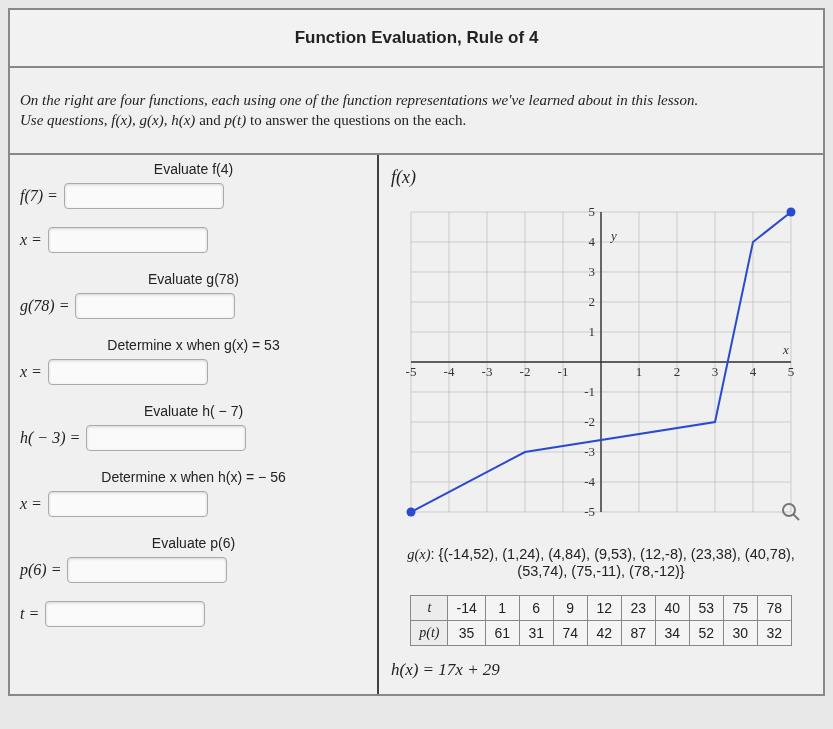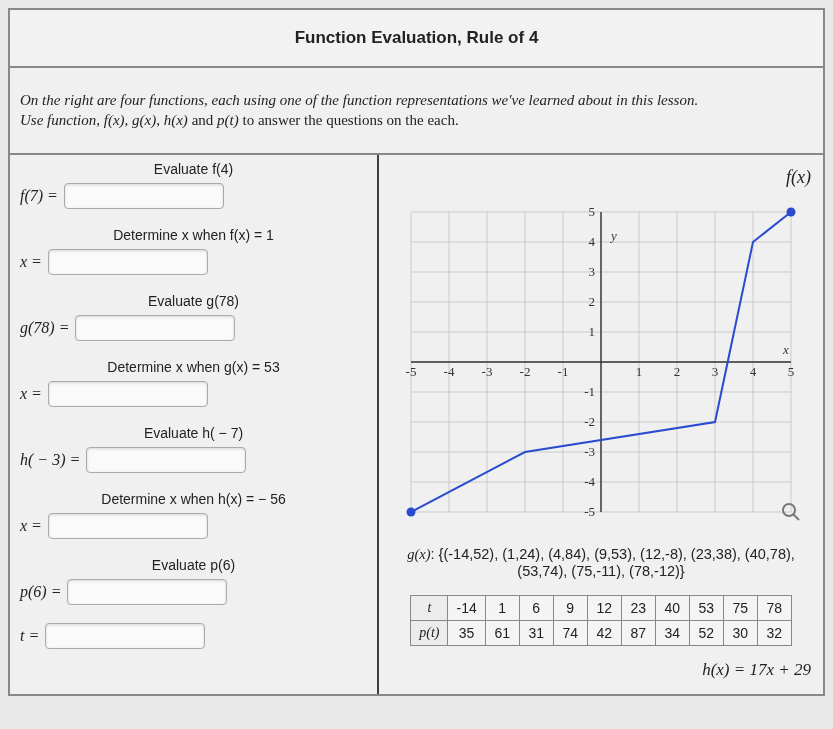--- a/index.html
+++ b/index.html
@@ -39,21 +39,21 @@
   .left-col {
     width: 412px;
     border-right: 2px solid #404040;
     padding: 6px 10px 13px 10px;
   }
   .right-col {
     flex: 1;
     padding: 12px 12px 14px 12px;
     display: flex;
     flex-direction: column;
-    align-items: flex-end;
+    align-items: flex-start;
   }
   .qgroup { margin-bottom: 18px; }
   .qhead {
     text-align: center;
     font-style: normal;
     font-family: Arial, sans-serif;
     font-size: 14px;
     margin-bottom: 6px;
   }
   .mathline {
@@ -123,37 +123,36 @@
 </style>
 </head>
 <body>
 
 <div class="outer">
 
   <div class="title-row">Function Evaluation, Rule of 4</div>
 
   <div class="instructions">
     <span>On the right are four functions, each using one of the function representations we've learned about in this lesson.</span><br>
-    <span>Use function, </span><span class="roman" style="font-style:italic">f(x),  g(x),  h(x)</span><span class="roman"> and </span><span class="roman" style="font-style:italic">p(t)</span><span class="roman"> to answer the questions on the each.</span>
+    <span>Use questions, </span><span class="roman" style="font-style:italic">f(x),  g(x),  h(x)</span><span class="roman"> and </span><span class="roman" style="font-style:italic">p(t)</span><span class="roman"> to answer the questions on the each.</span>
   </div>
 
   <div class="main">
 
     <div class="left-col">
 
       <div class="qgroup">
         <div class="qhead">Evaluate f(4)</div>
         <div class="mathline">
           <span class="lhs">f(7) =</span>
           <input class="answer-input" style="">
         </div>
       </div>
 
       <div class="qgroup">
-        <div class="qhead">Determine x when f(x) = 1</div>
         <div class="mathline">
           <span class="lhs">x =</span>
           <input class="answer-input" style="">
         </div>
       </div>
 
       <div class="qgroup">
         <div class="qhead">Evaluate g(78)</div>
         <div class="mathline">
           <span class="lhs">g(78) =</span>

